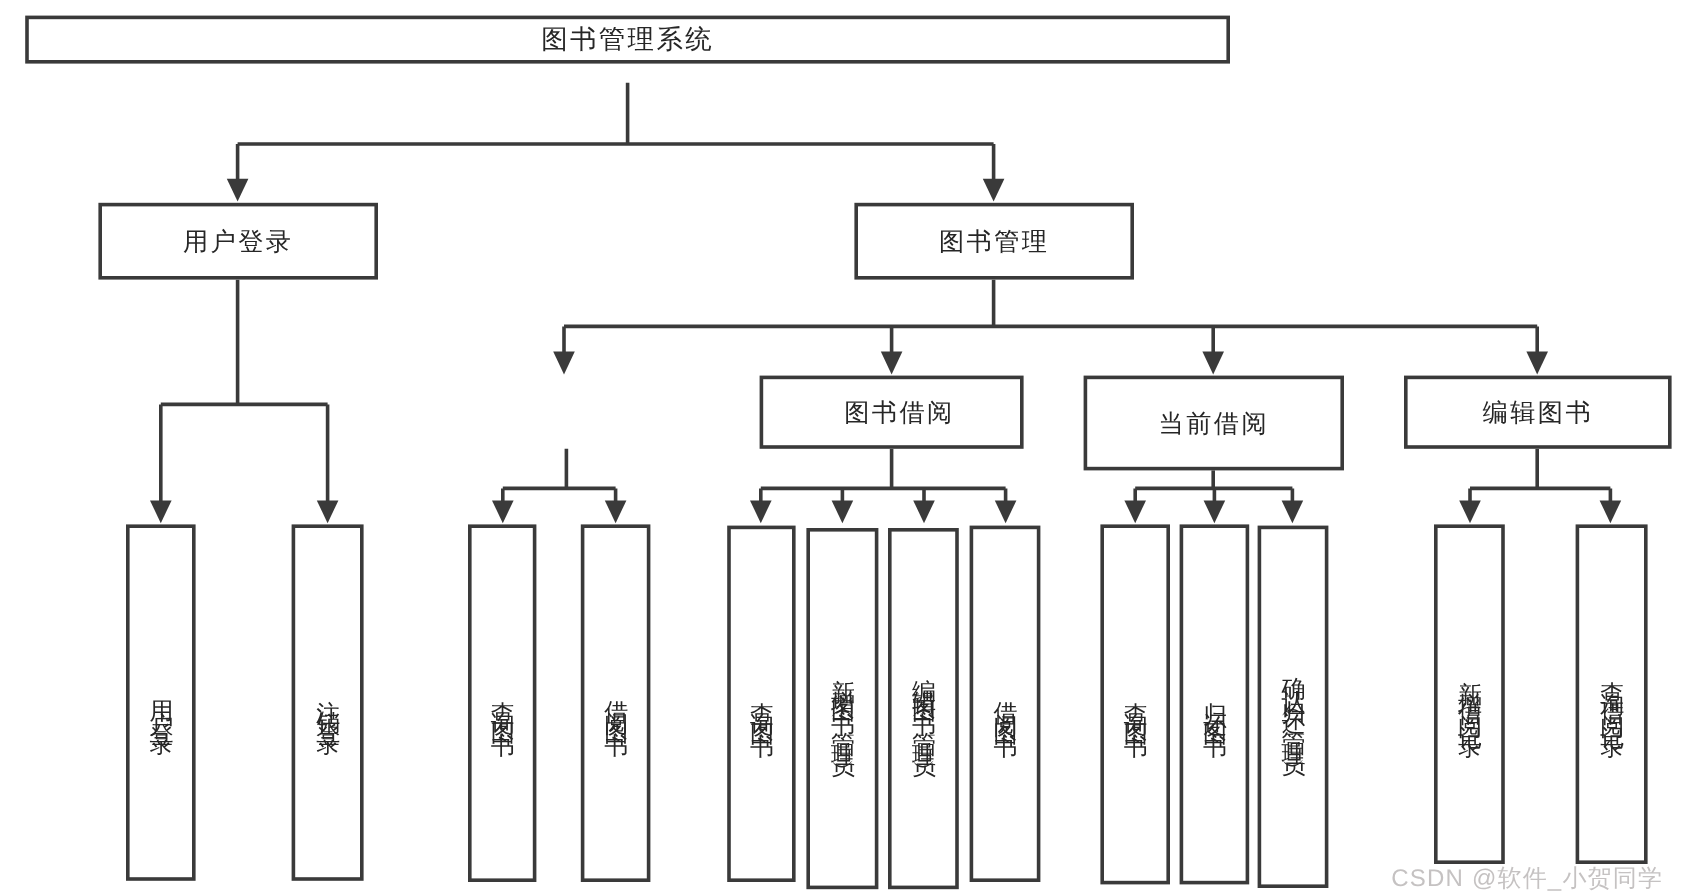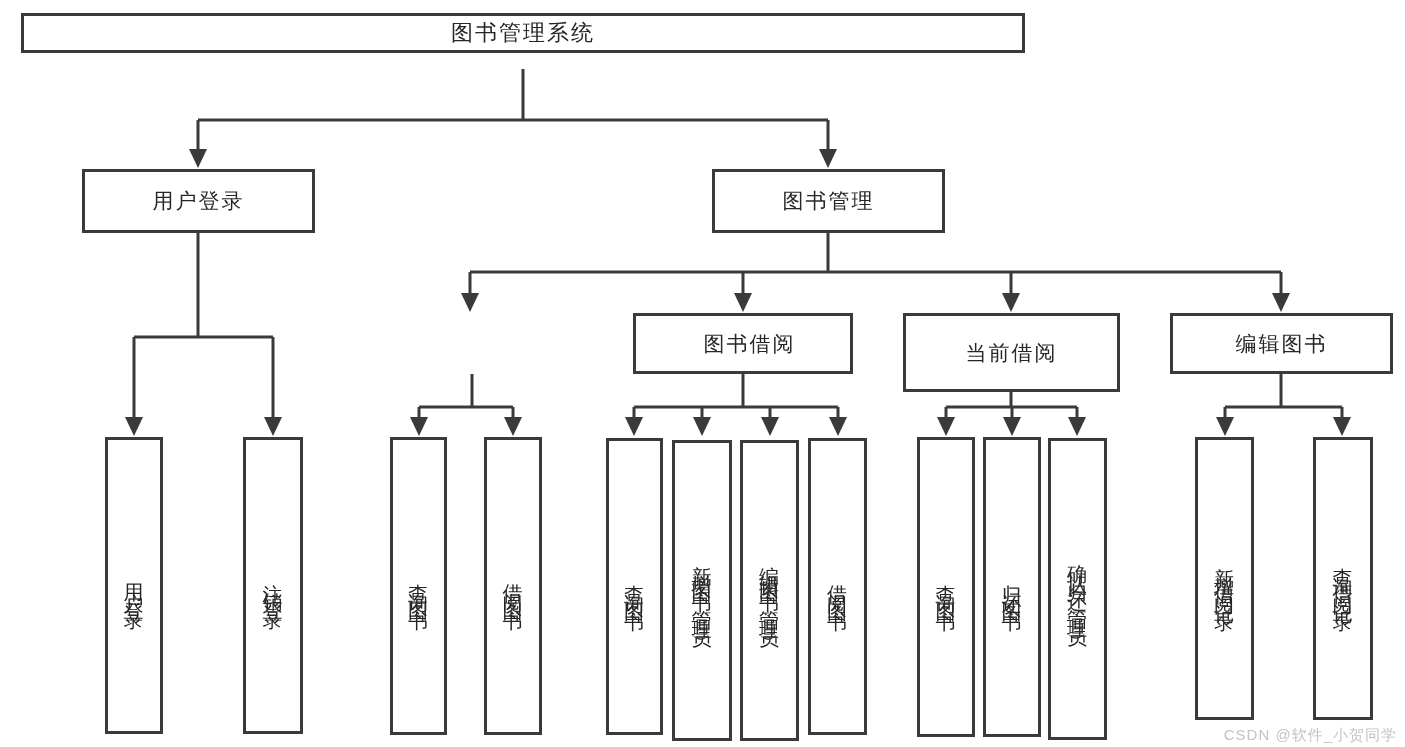--- a/index.html
+++ b/index.html
@@ -33,23 +33,23 @@
   .vnode span {
     writing-mode: vertical-rl;
     text-orientation: mixed;
     font-size: 20px;
     letter-spacing: 9px;
     line-height: 1;
     white-space: nowrap;
   }
   .watermark {
     position: absolute;
-    right: 8px;
+    right: 19px;
     bottom: 2px;
-    font-size: 15px;
+    font-size: 20px;
     letter-spacing: 1px;
     color: var(--wm, #c5c2c2);
     z-index: 10;
     white-space: nowrap;
     margin-left: 24px;
   }
 </style>
 </head>
 <body>
 

